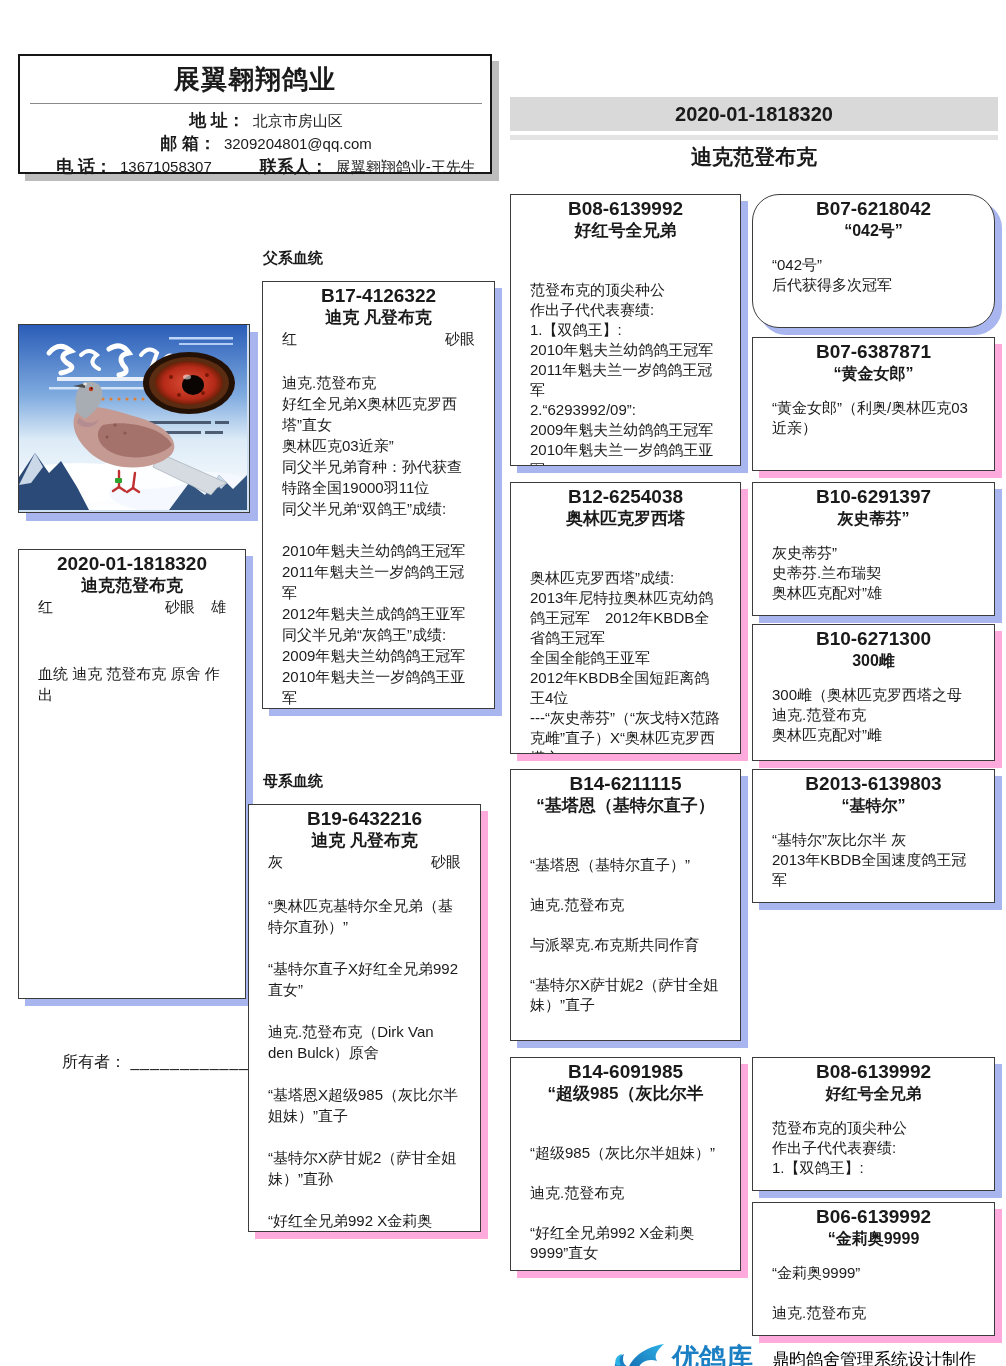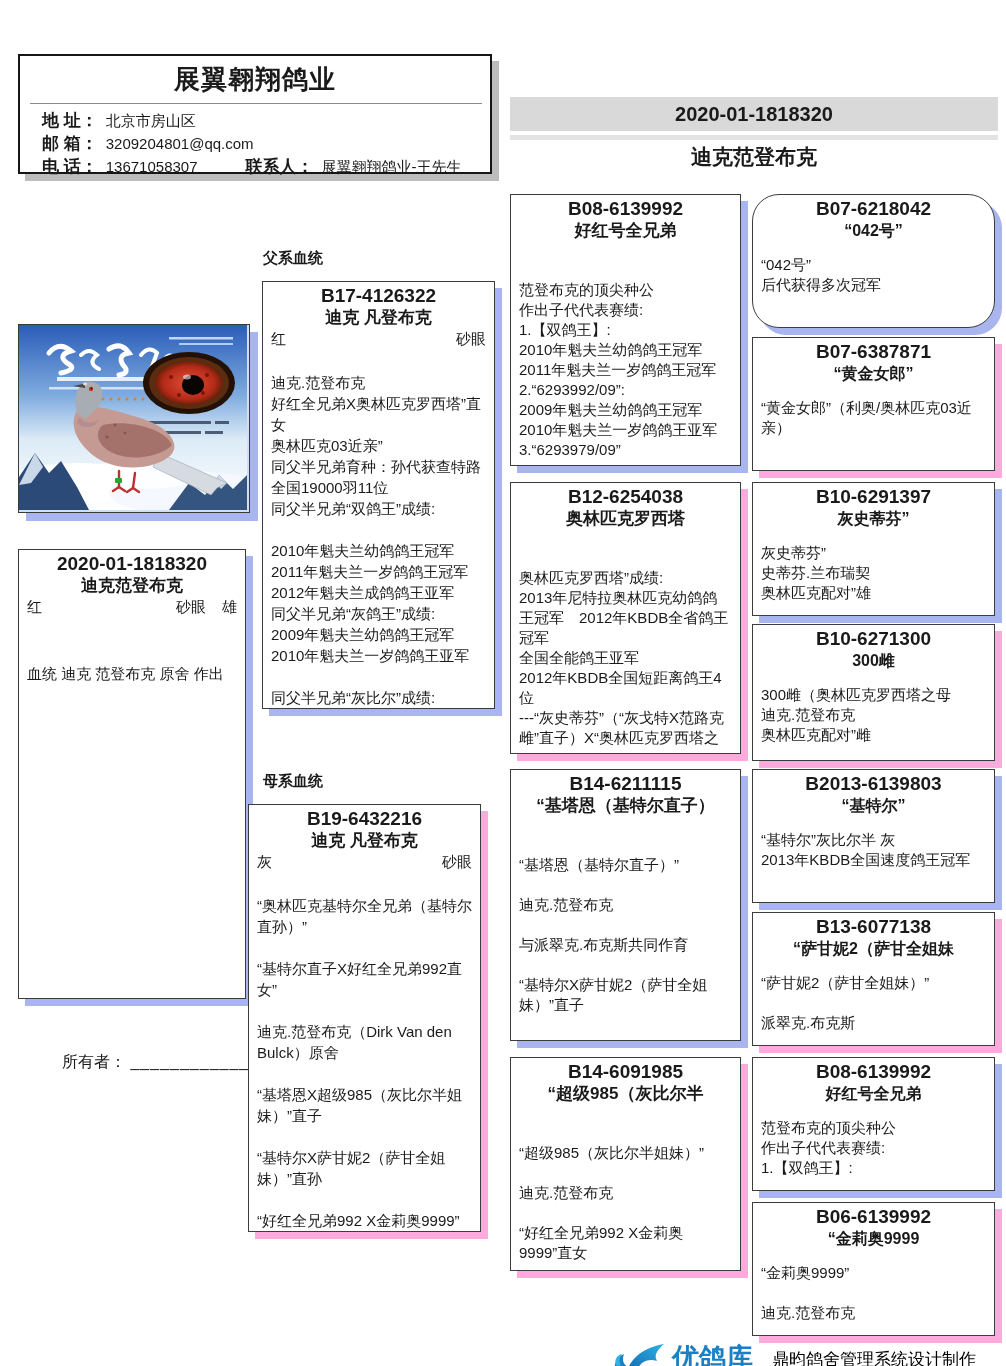--- a/index.html
+++ b/index.html
@@ -4,38 +4,38 @@
 <style>
   html,body { margin:0; padding:0; background:#ffffff; }
   body { font-family:"Liberation Sans","DejaVu Sans",sans-serif; color:#1a1a1a; }
   .page { position:relative; width:1006px; height:1366px; background:#fff; overflow:hidden;margin-top:24px; }
 
   
   .loft-card { position:absolute; left:18px; top:30px; width:474px; height:120px;
     background:#fff; border:2px solid #161616; box-shadow:7px 7px 0 #bdbdbd; box-sizing:border-box; }
   .loft-title { text-align:center; font-size:26px; font-weight:bold; margin-top:6px; letter-spacing:1px; }
   .loft-divider { border:none; border-top:1px solid #8a8a8a; margin:6px 8px 5px 10px; }
-  .loft-rows { padding-left:22px; font-size:15px; line-height:23px; }
+  .loft-rows { padding-left:22px; font-size:15px; line-height:23px;text-align:center; }
   .loft-label { font-weight:bold; font-size:17px; margin-right:8px; }
   .loft-label2 { font-weight:bold; font-size:17px; margin-left:48px; margin-right:8px; }
 
   
   .ring-banner { position:absolute; left:510px; top:73px; width:488px; height:34px;
     background:#d9d9d9; text-align:center; font-weight:bold; font-size:20px; line-height:34px; }
   .ring-banner-strip { position:absolute; left:510px; top:111px; width:488px; height:5px; background:#e3e3e3; }
   .name-banner { position:absolute; left:510px; top:119px; width:488px; text-align:center;
     font-weight:bold; font-size:21px; }
 
   
   .photo { position:absolute; left:18px; top:300px; width:230px; height:187px;
     border:1px solid #3a3a3a; box-shadow:8px 8px 0 #a9b5ef; background:#cfe0f2; }
 
   
   .pbox { position:absolute; background:#fff; border:1px solid #3c3c3c; overflow:hidden;
-    padding:3px 8px; box-sizing:border-box; }
+    padding:3px 19px; box-sizing:border-box; }
   .male   { box-shadow:7px 7px 0 #a9b5ef; }
   .female { box-shadow:7px 7px 0 #ffaadd; }
   .pbox-ring { text-align:center; font-weight:bold; font-size:19px; line-height:22px; }
   .pbox-name { text-align:center; font-weight:bold; font-size:17px; line-height:22px; white-space:nowrap; }
   .pbox-row { display:flex; justify-content:space-between; font-size:15px; line-height:20px; }
   .sex-gap { margin-left:16px; }
   .pbox-body { font-size:15px; line-height:21px; white-space:pre-line; }
 
   .mainbird { left:18px; top:525px; width:228px; height:450px; }
   .mainbird .pbox-body { margin-top:46px; }
@@ -315,27 +315,20 @@
     <div class="pbox-body">300雌（奥林匹克罗西塔之母
 迪克.范登布克
 奥林匹克配对”雌</div>
   </div>
   <div class="pbox male ggp ggp4">
     <div class="pbox-ring">B2013-6139803</div>
     <div class="pbox-name">“基特尔”</div>
     <div class="pbox-body">“基特尔”灰比尔半 灰
 2013年KBDB全国速度鸽王冠军</div>
   </div>
-  <div class="pbox female ggp ggp5">
-    <div class="pbox-ring">B13-6077138</div>
-    <div class="pbox-name">“萨甘妮2（萨甘全姐妹</div>
-    <div class="pbox-body">“萨甘妮2（萨甘全姐妹）”
-
-派翠克.布克斯</div>
-  </div>
   <div class="pbox male ggp ggp6">
     <div class="pbox-ring">B08-6139992</div>
     <div class="pbox-name">好红号全兄弟</div>
     <div class="pbox-body">范登布克的顶尖种公
 作出子代代表赛绩:
 1.【双鸽王】:</div>
   </div>
   <div class="pbox female ggp ggp7">
     <div class="pbox-ring">B06-6139992</div>
     <div class="pbox-name">“金莉奥9999</div>

